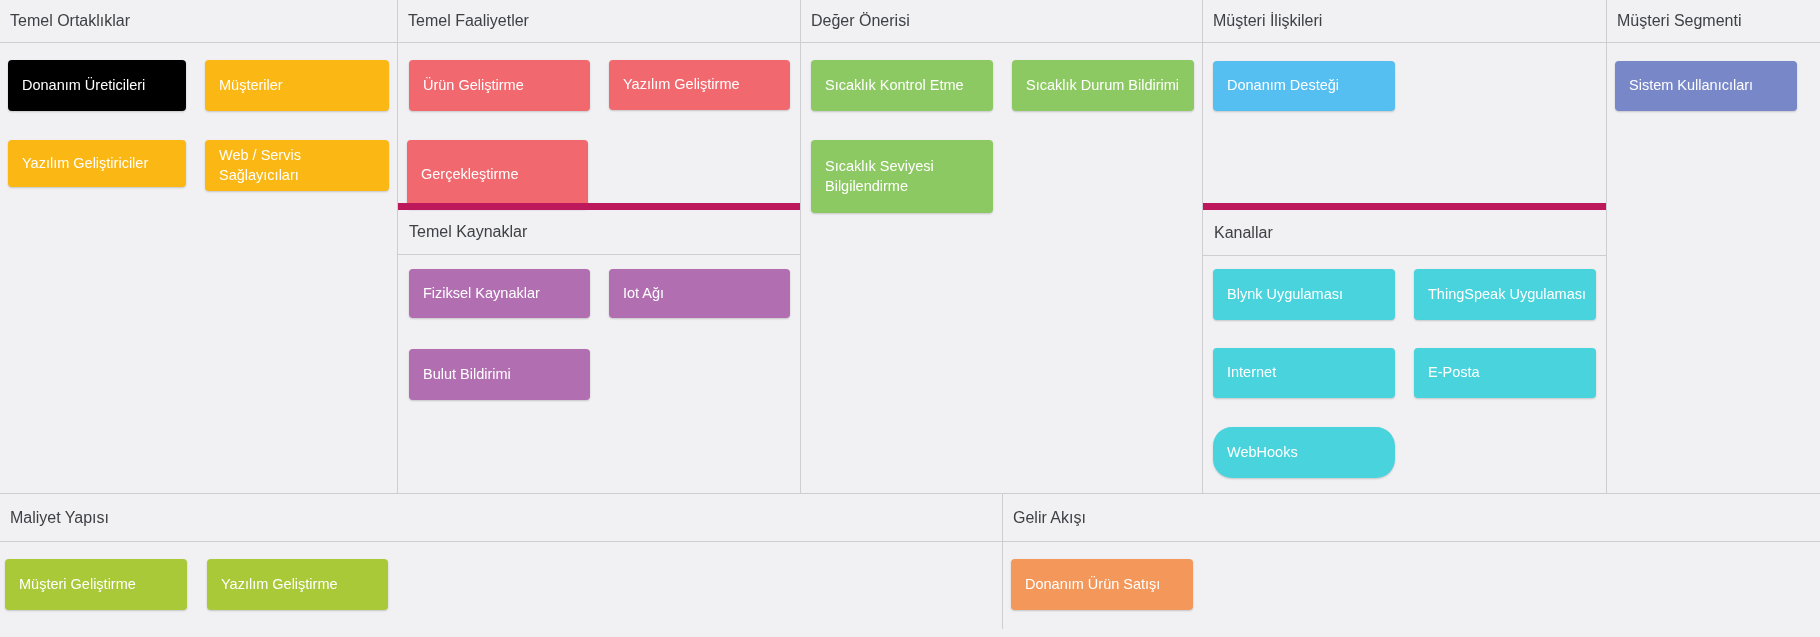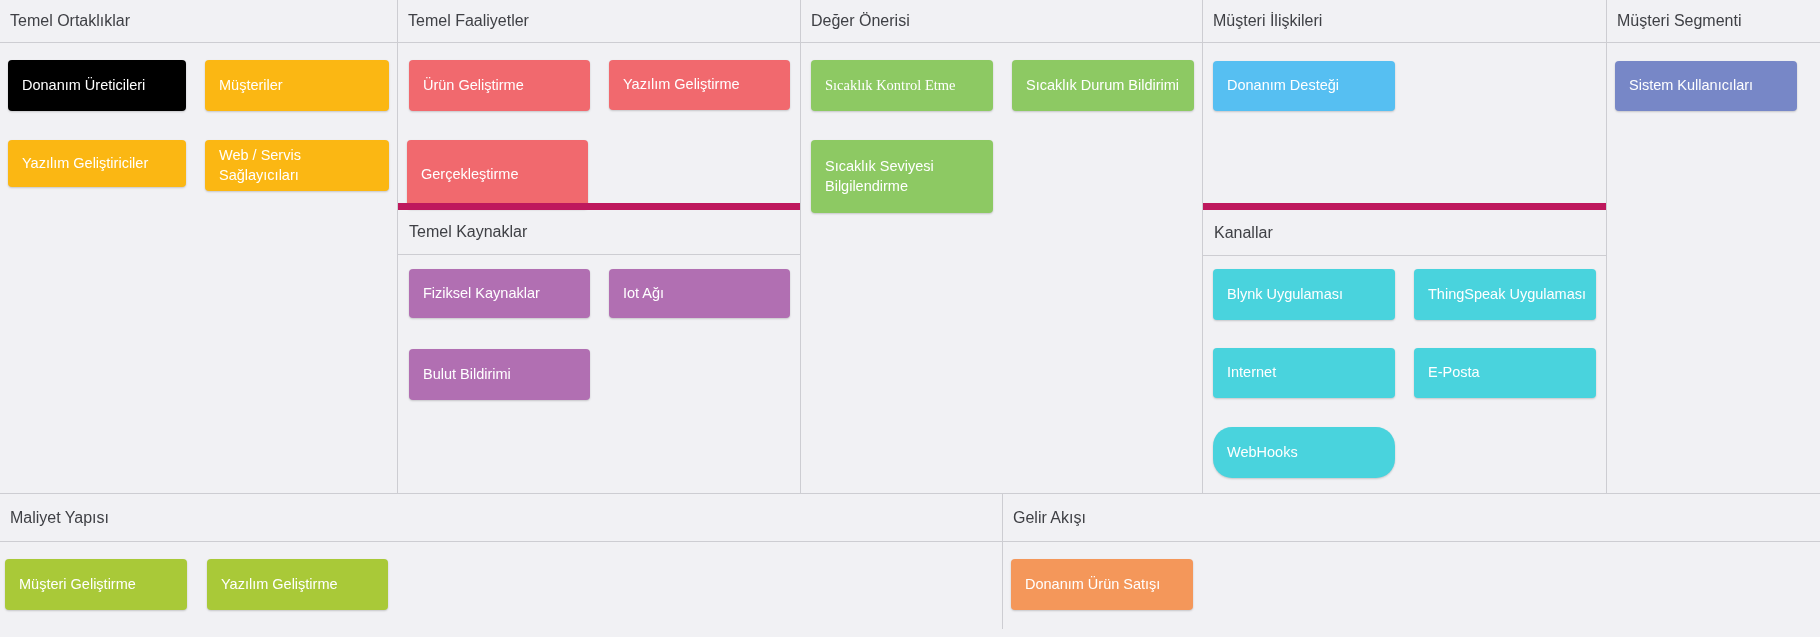--- a/index.html
+++ b/index.html
@@ -110,21 +110,21 @@
       <div class="box" style="left: 9px; top: 140px; width: 181px; height: 69px; background: rgb(241, 105, 110);">Gerçekleştirme</div>
 
       <div class="sub-header" style="top:203px; height:52px;">Temel Kaynaklar</div>
       <div class="box" style="left: 11px; top: 269px; width: 181px; height: 49px; background: rgb(177, 111, 178);">Fiziksel Kaynaklar</div>
       <div class="box" style="left: 211px; top: 269px; width: 181px; height: 49px; background: rgb(177, 111, 178);">Iot Ağı</div>
       <div class="box" style="left: 11px; top: 349px; width: 181px; height: 51px; background: rgb(177, 111, 178);">Bulut Bildirimi</div>
     </div>
 
     <div class="column col-w3">
       <div class="col-header">Değer Önerisi</div>
-      <div class="box" style="left: 10px; top: 60px; width: 182px; height: 51px; background: rgb(141, 201, 99); font-family: Liberation Serif, serif;">Sıcaklık Kontrol Etme</div>
+      <div class="box" style="left: 10px; top: 60px; width: 182px; height: 51px; background: rgb(141, 201, 99);">Sıcaklık Kontrol Etme</div>
       <div class="box" style="left: 211px; top: 60px; width: 182px; height: 51px; background: rgb(141, 201, 99);">Sıcaklık Durum Bildirimi</div>
       <div class="box" style="left: 10px; top: 140px; width: 182px; height: 73px; background: rgb(141, 201, 99);">Sıcaklık Seviyesi Bilgilendirme</div>
     </div>
 
     <div class="column col-w4">
       <div class="col-header">Müşteri İlişkileri</div>
       <div class="box" style="left: 10px; top: 61px; width: 182px; height: 50px; background: rgb(86, 191, 242);">Donanım Desteği</div>
 
       <div class="sub-header" style="top:203px; height:53px;">Kanallar</div>
       <div class="box" style="left: 10px; top: 269px; width: 182px; height: 51px; background: rgb(73, 211, 221);">Blynk Uygulaması</div>

